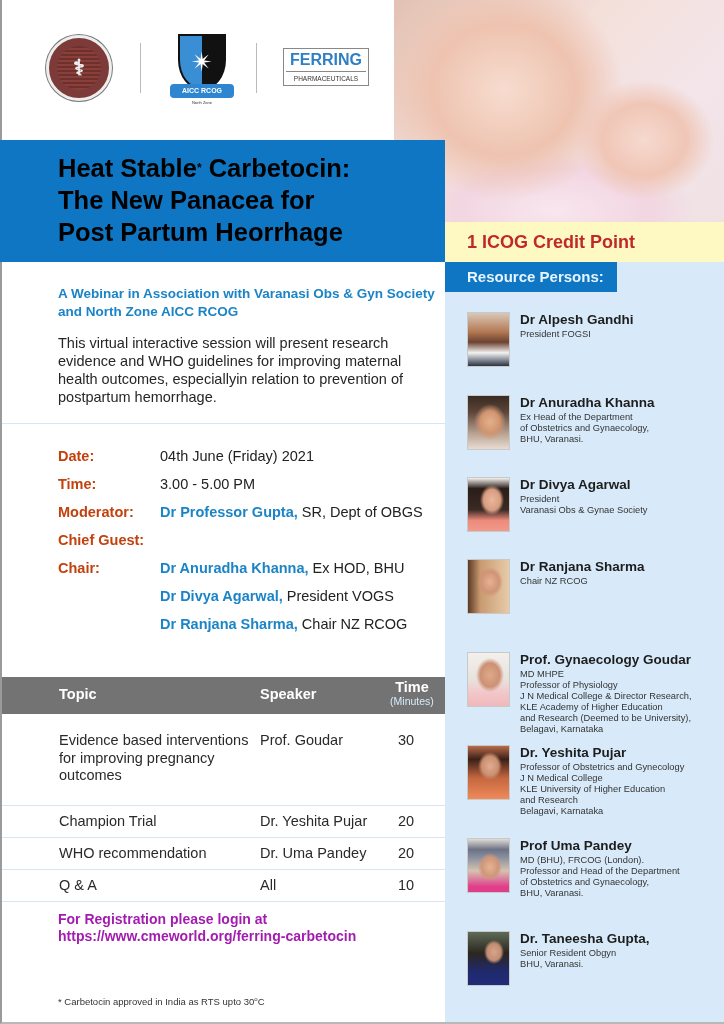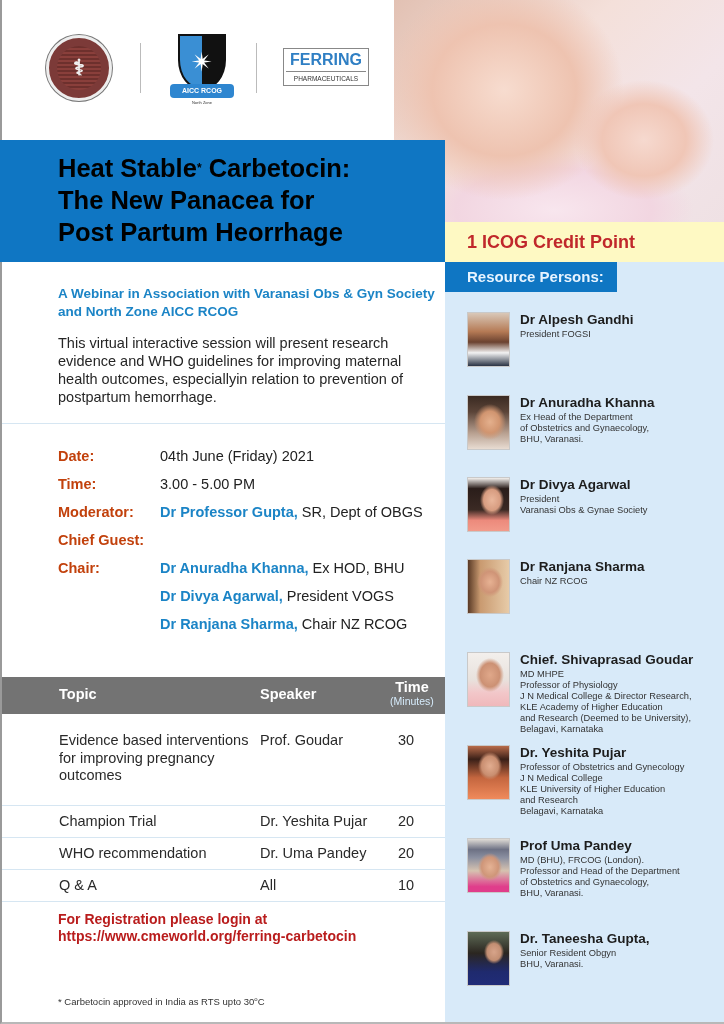--- a/index.html
+++ b/index.html
@@ -138,21 +138,21 @@
     }
     .agenda-row .c { position: absolute; top: 0; line-height: 17.5px; }
     .agenda-row .c.topic { left: 57px; width: 195px; }
     .agenda-row .c.speaker { left: 258px; }
     .agenda-row .c.time { left: 396px; }
     .r0 { height: 92px; } .r0 .c { top: 18px; }
     .r1, .r2, .r3 { height: 32px; padding-left: 40px; } .r1 .c, .r2 .c, .r3 .c { top: 7px; }
 
     .registration {
       position: absolute; left: 58px; top: 911px; width: 380px;
-      font-weight: bold; font-size: 14px; line-height: 17px; color: #b91c1c;
+      font-weight: bold; font-size: 14px; line-height: 17px; color: #a21caf;
     }
     .footnote {
       position: absolute; left: 58px; top: 996px; font-size: 9.5px; color: #333;
     }
     .footnote sup { font-size: 6px; }
 
     
     .person { position: absolute; left: 467px; width: 250px; }
     .person .photo {
       position: absolute; left: 0; top: 0; width: 43px; height: 55px;
@@ -288,21 +288,21 @@
     <div class="info">President
 Varanasi Obs &amp; Gynae Society</div>
   </div>
   <div class="person" style="top:559px">
     <div class="photo" style="background:radial-gradient(ellipse 13px 15px at 22px 22px,#e7b293 0%,#cf9477 70%,rgba(0,0,0,0) 100%),linear-gradient(90deg,#5a3a26 0%,#c99a70 30%,#e7cba8 100%);"></div>
     <div class="name">Dr Ranjana Sharma</div>
     <div class="info">Chair NZ RCOG</div>
   </div>
   <div class="person" style="top:652px">
     <div class="photo" style="background:radial-gradient(ellipse 14px 17px at 22px 22px,#e0a88a 0%,#cc9174 70%,rgba(0,0,0,0) 100%),linear-gradient(180deg,#f3efec 0%,#e8e2dd 50%,#f2c7c9 75%,#f0b8bb 100%);"></div>
-    <div class="name">Chief. Shivaprasad Goudar</div>
+    <div class="name">Prof. Gynaecology Goudar</div>
     <div class="info">MD MHPE
 Professor of Physiology
 J N Medical College &amp; Director Research,
 KLE Academy of Higher Education
 and Research (Deemed to be University),
 Belagavi, Karnataka</div>
   </div>
   <div class="person" style="top:745px">
     <div class="photo" style="background:radial-gradient(ellipse 12px 14px at 22px 20px,#e2ad90 0%,#c98e70 70%,rgba(0,0,0,0) 100%),linear-gradient(180deg,#b86b4a 0%,#3a2018 25%,#c4663f 60%,#f08a5b 100%);"></div>
     <div class="name">Dr. Yeshita Pujar</div>

